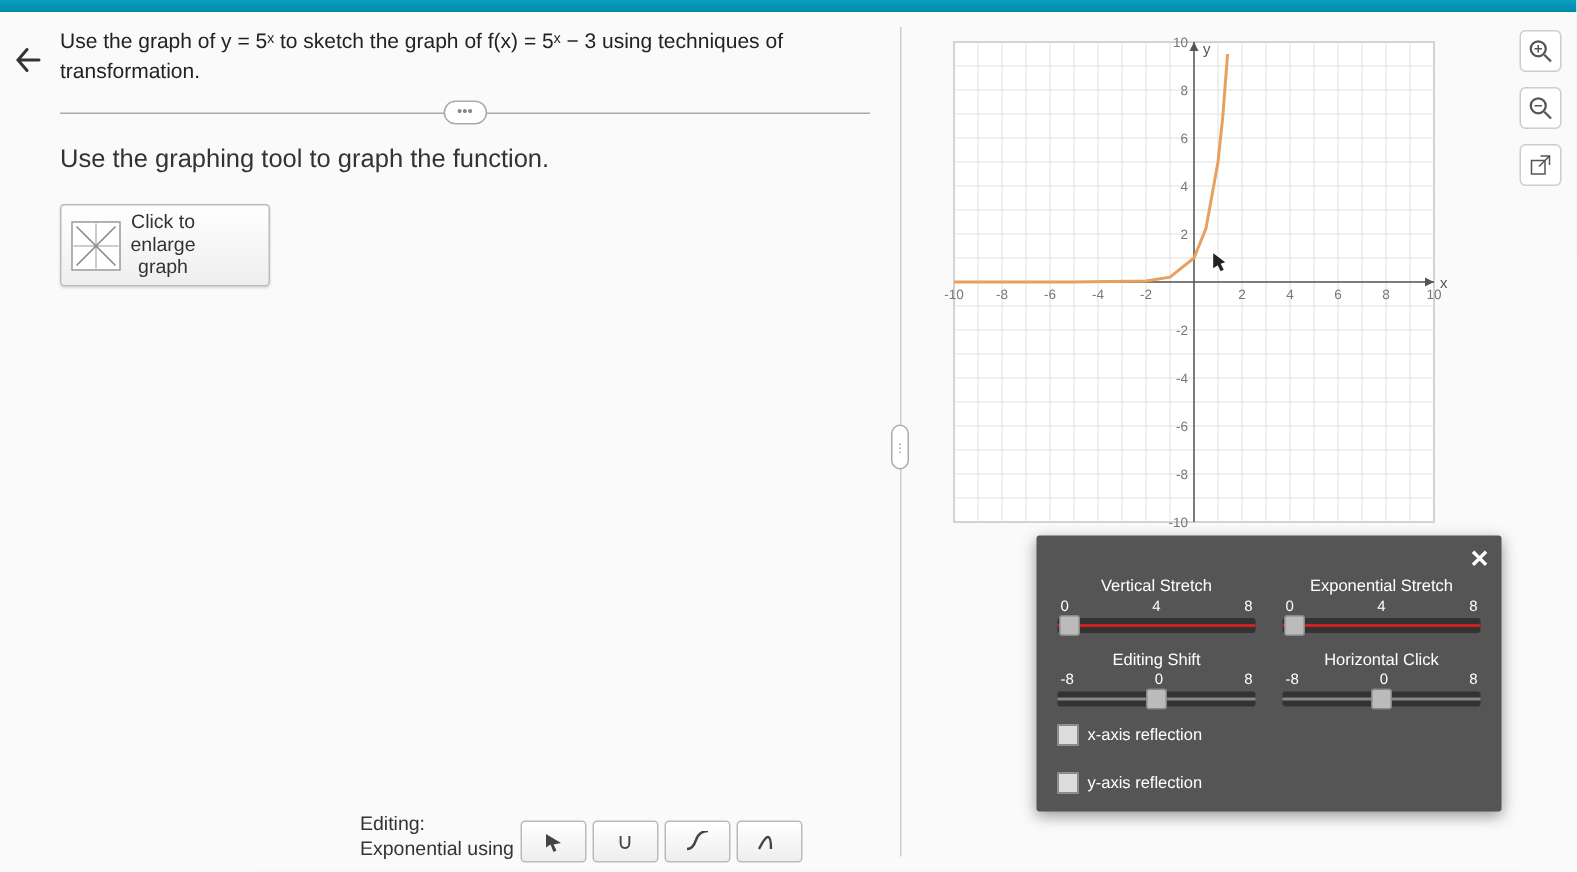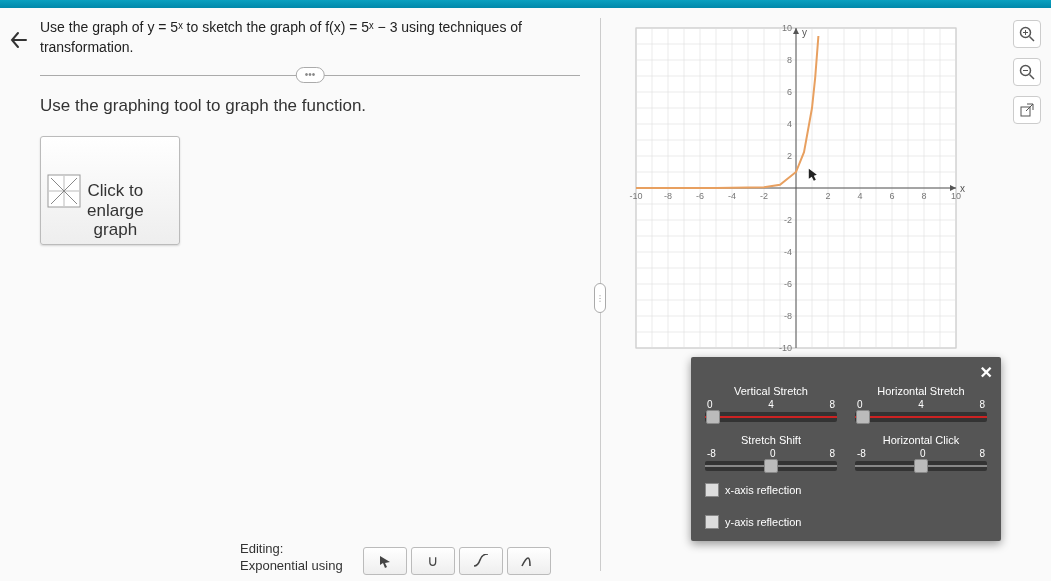--- a/index.html
+++ b/index.html
@@ -11,21 +11,21 @@
   .content { flex: 1; display: flex; }
   .left-panel { width: 560px; padding: 10px 20px 0 0; position: relative; }
   .right-panel { flex: 1; position: relative; padding: 10px 60px 0 0; }
   .question { font-size: 14px; color: #222; line-height: 1.4; margin-bottom: 18px; }
   .hr-wrap { position: relative; margin: 10px 0 20px; }
   .hr-line { border: none; border-top: 1px solid #aaa; }
   .hr-pill { position: absolute; left: 50%; top: -8px; transform: translateX(-50%); background: #fff; border: 1px solid #aaa; border-radius: 10px; padding: 0 8px; font-size: 10px; color: #888; cursor: pointer; line-height: 14px; }
   .instruction { font-size: 17px; margin-bottom: 20px; }
   .enlarge-btn { display: flex; align-items: center; border: 1px solid #bbb; background: linear-gradient(#fff,#eee); border-radius: 3px; padding: 4px 14px 4px 6px; width: 140px; cursor: pointer; box-shadow: 0 1px 2px rgba(0,0,0,.15); }
   .enlarge-icon { width: 34px; height: 34px; margin-right: 6px; }
-  .enlarge-text { font-size: 17px; line-height: 1.15; text-align: center; margin-top: 40px; }
+  .enlarge-text { font-size: 13px; line-height: 1.15; text-align: center; }
   .vdiv { width: 1px; background: #ccc; margin: 10px 0; position: relative; }
   .vdiv-handle { position: absolute; top: 48%; left: -6px; width: 12px; height: 30px; border: 1px solid #aaa; border-radius: 6px; background: #fff; display:flex; align-items:center; justify-content:center; font-size:8px; color:#888; }
   .graph-box { width: 340px; height: 340px; margin: 0 auto; position: relative; }
   .side-tools { position: absolute; right: 10px; top: 20px; display: flex; flex-direction: column; gap: 10px; }
   .tool-btn { width: 28px; height: 28px; border: 1px solid #ccc; background: #fff; border-radius: 4px; display: flex; align-items: center; justify-content: center; font-size: 14px; cursor: pointer; color:#555; }
   
   .transform-panel { position: absolute; right: 50px; bottom: 40px; width: 310px; background: #555; color: #fff; font-size: 11px; padding: 28px 14px 12px; border-radius: 2px; box-shadow: 0 3px 10px rgba(0,0,0,.4); }
   .tp-close { position: absolute; top: 6px; right: 8px; font-size: 16px; font-weight: bold; cursor: pointer; }
   .tp-row { display: flex; gap: 18px; margin-bottom: 12px; }
   .tp-col { flex: 1; }
@@ -34,21 +34,21 @@
   .slider { position: relative; height: 10px; background: #333; border-radius: 2px; margin-top: 2px; }
   .slider::before { content:''; position:absolute; left:0; top:4px; height:2px; background:#cc2222; width:100%; }
   .slider-nofill::before { background:#888; }
   .thumb { position: absolute; top: -2px; width: 14px; height: 14px; background: #bbb; border: 1px solid #888; border-radius: 2px; transform: translateX(-50%); }
   .checks { display: flex; gap: 18px; margin-top: 4px; flex-direction: column; }
   .check { display: flex; align-items: center; gap: 6px; flex:1; }
   .chkbox { width: 14px; height: 14px; background: #ddd; border: 1px solid #888; }
   .base-row { text-align: center; margin-top: 6px; }
   .base-input { width: 130px; height: 20px; background: #fff; color: #000; border: 1px solid #888; padding: 1px 4px; font-size: 12px; margin-top: 2px; }
   
-  .edit-bar { position: absolute; left: 200px; bottom: 6px; display: flex; align-items: flex-end; gap: 20px; font-size: 13px; }
+  .edit-bar { position: absolute; left: 200px; bottom: 6px; display: flex; align-items: flex-end; gap: 4px; font-size: 13px; }
   .edit-label { line-height: 1.3; }
   .edit-tools { display: flex; gap: 4px; }
   .etool { width: 44px; height: 28px; border: 1px solid #bbb; background: linear-gradient(#fff,#eee); border-radius: 3px; display: flex; align-items: center; justify-content: center; font-size: 15px; color: #444; cursor: pointer; }
 </style>
 </head>
 <body>
 
 <div class="topbar"></div>
 <div class="main">
   <div class="left-col">
@@ -201,34 +201,34 @@
             <div class="tp-ticks">
                 <span>0</span>
                 <span>4</span>
                 <span>8</span>
               </div>
             <div class="slider">
                 <div class="thumb" style="left:6%"></div>
               </div>
           </div>
           <div class="tp-col">
-            <div class="tp-label">Horizontal Stretch</div>
+            <div class="tp-label">Exponential Stretch</div>
             <div class="tp-ticks">
                 <span>0</span>
                 <span>4</span>
                 <span>8</span>
               </div>
             <div class="slider">
                 <div class="thumb" style="left:6%"></div>
               </div>
           </div>
         </div>
         <div class="tp-row">
           <div class="tp-col">
-            <div class="tp-label">Stretch Shift</div>
+            <div class="tp-label">Editing Shift</div>
             <div class="tp-ticks">
                 <span>-8</span>
                 <span>0</span>
                 <span>8</span>
               </div>
             <div class="slider slider-nofill">
                 <div class="thumb" style="left:50%"></div>
               </div>
           </div>
           <div class="tp-col">

